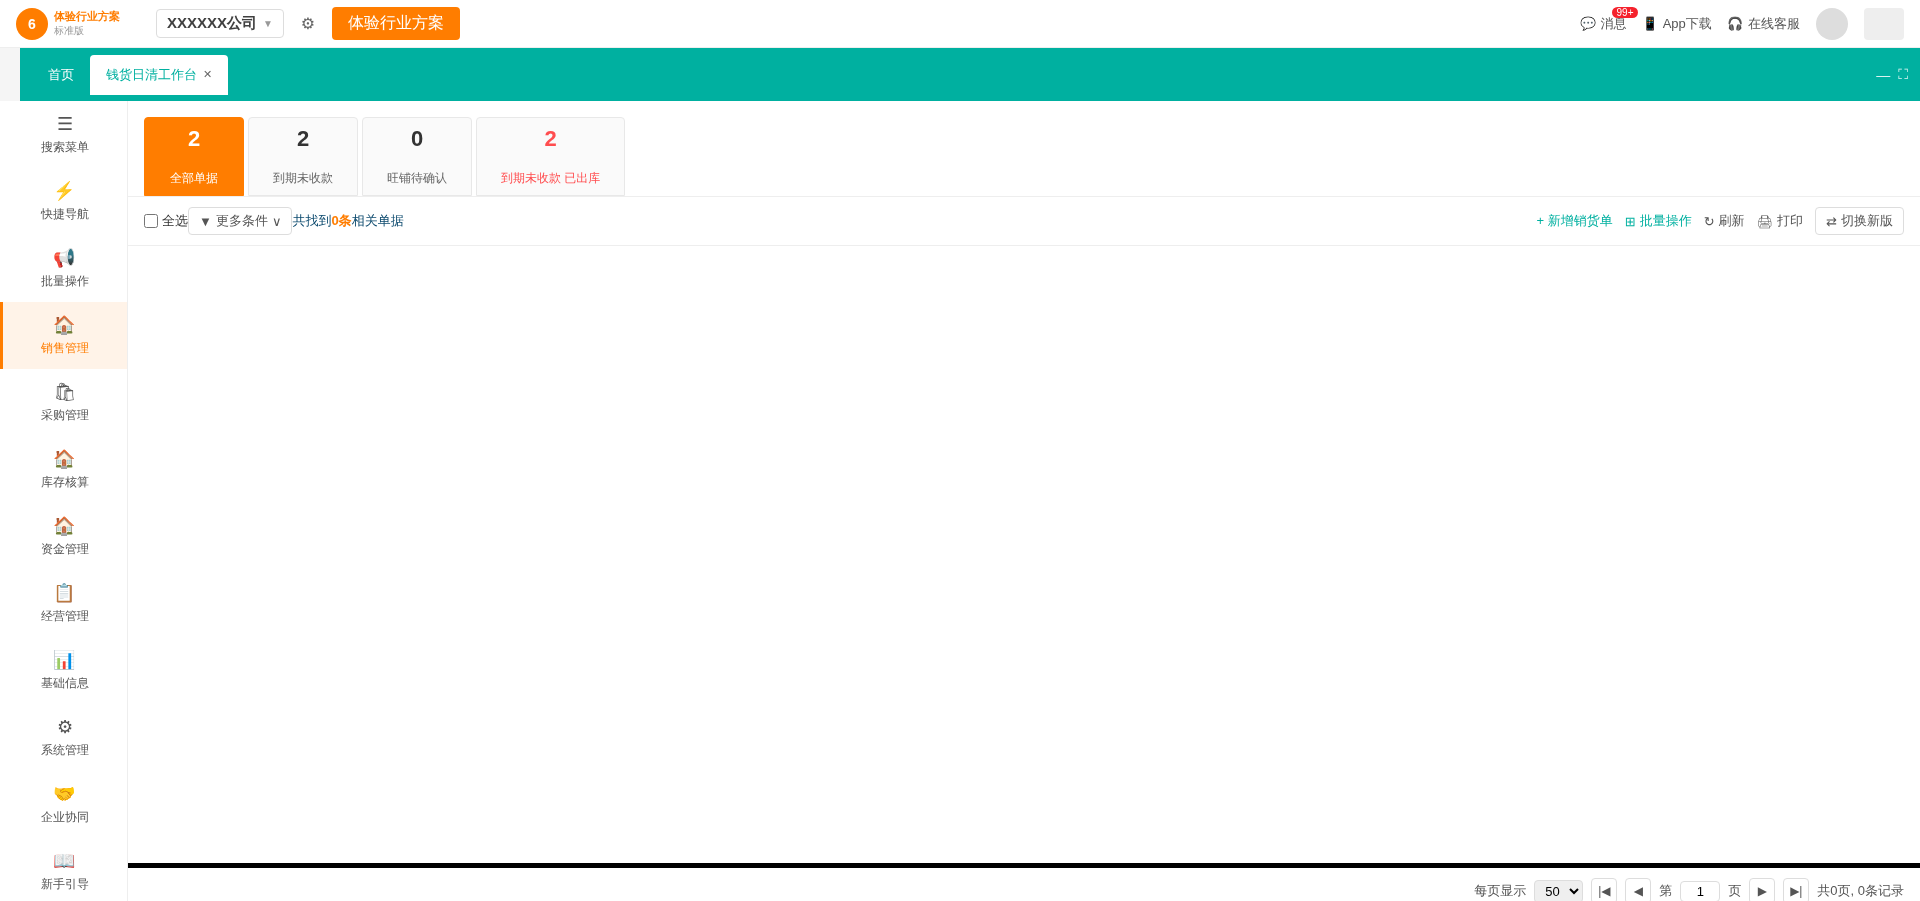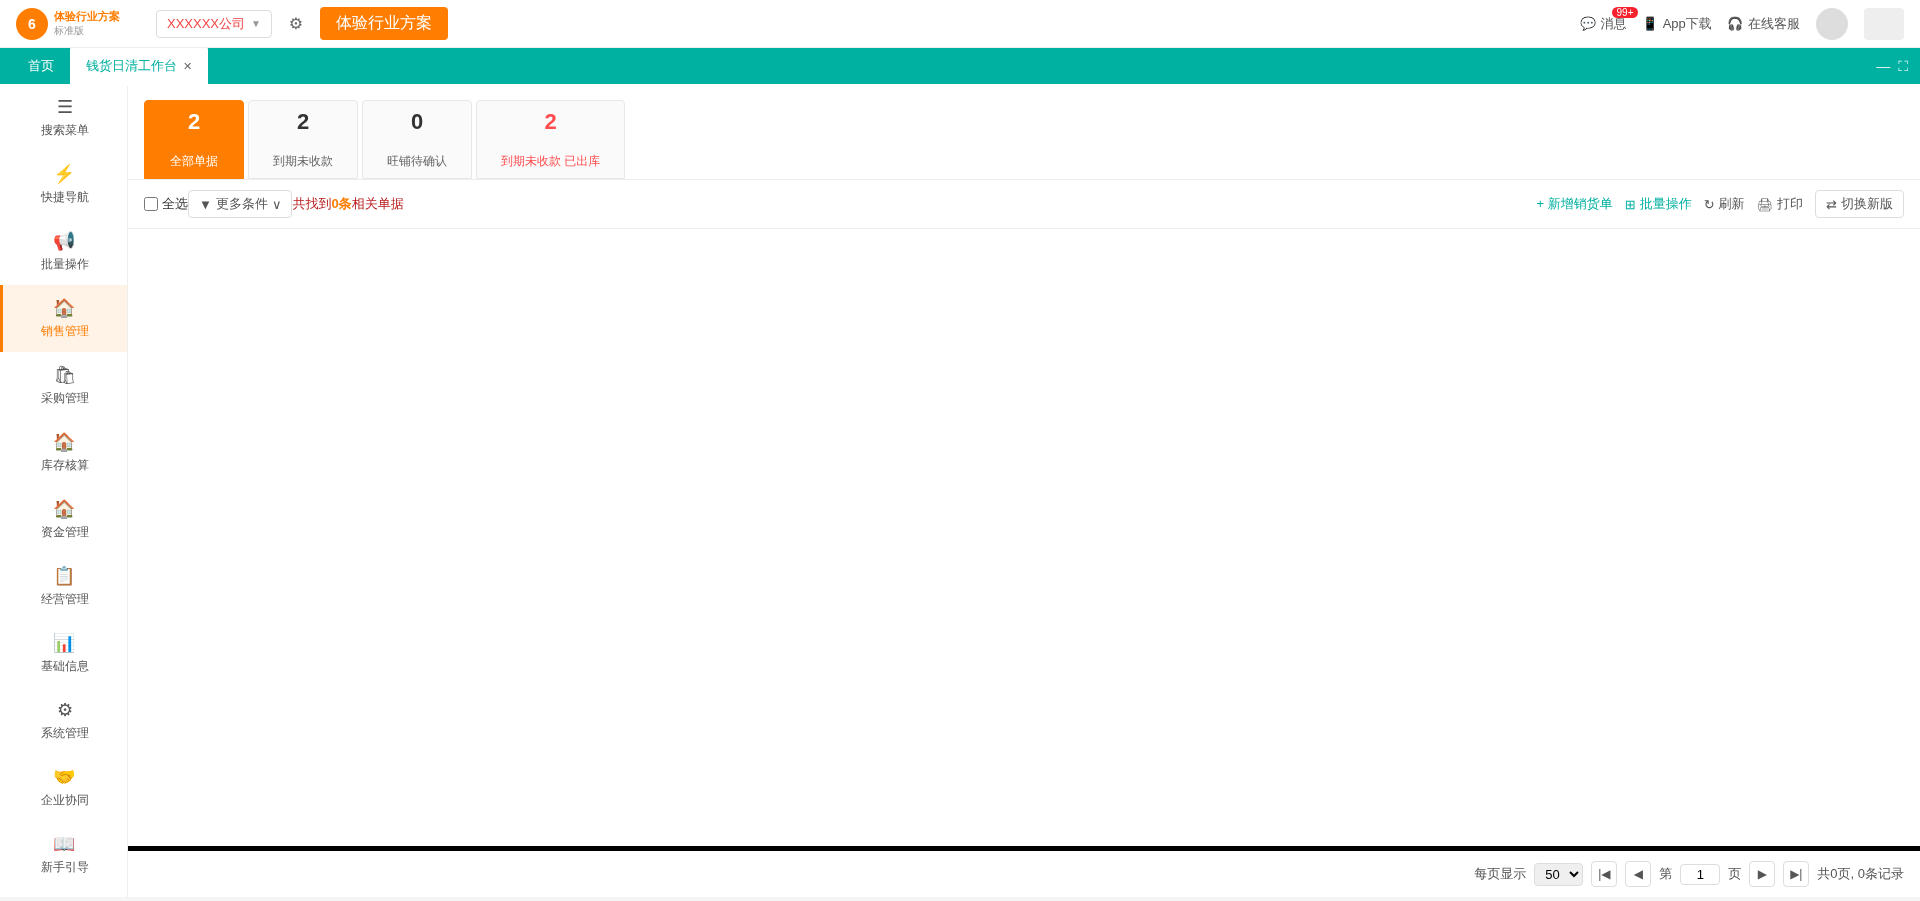--- a/index.html
+++ b/index.html
@@ -9,36 +9,36 @@
     .top-header {
       display: flex; align-items: center; background: #fff; height: 48px;
       padding: 0 16px; border-bottom: 1px solid #eee; position: relative; z-index: 100;
     }
     .logo-area { display: flex; align-items: center; width: 128px; flex-shrink: 0; }
     .logo-icon { width: 32px; height: 32px; background: #ff7d00; border-radius: 50%; display: flex; align-items: center; justify-content: center; color: #fff; font-size: 14px; font-weight: bold; margin-right: 6px; }
     .logo-text { font-size: 11px; color: #ff7d00; font-weight: bold; line-height: 1.3; }
     .logo-sub { font-size: 10px; color: #999; }
 
     .company-selector { display: flex; align-items: center; gap: 6px; padding: 4px 10px; border: 1px solid #ddd; border-radius: 4px; cursor: pointer; margin-left: 12px; background: #fff; }
-    .company-name { font-size: 13px; color: #ef4444; }
+    .company-name { font-size: 15px; color: #404040; font-weight: bold; }
     .chevron-down { font-size: 10px; color: #999; }
 
     .gear-btn { width: 32px; height: 32px; display: flex; align-items: center; justify-content: center; cursor: pointer; color: #666; font-size: 16px; margin-left: 8px; }
 
     .try-btn { background: #ff7d00; color: #fff; border: none; padding: 6px 16px; border-radius: 4px; cursor: pointer; font-size: 16px; margin-left: 8px; }
 
     .header-right { margin-left: auto; display: flex; align-items: center; gap: 16px; }
     .msg-btn { display: flex; align-items: center; gap: 4px; cursor: pointer; color: #555; font-size: 13px; position: relative; }
     .badge { background: #f5222d; color: #fff; font-size: 10px; border-radius: 10px; padding: 0 5px; min-width: 18px; text-align: center; position: absolute; top: -8px; right: -12px; }
     .app-btn, .service-btn { display: flex; align-items: center; gap: 4px; cursor: pointer; color: #555; font-size: 13px; }
     .avatar { width: 32px; height: 32px; border-radius: 50%; background: #ddd; display: flex; align-items: center; justify-content: center; overflow: hidden; }
 
     
     .tab-bar {
-      display: flex; align-items: center; background: #00b0a0; height: 36px; padding: 0 12px;
+      display: flex; align-items: center; background: #00b0a0; height: 53px; padding: 0 12px; margin-left: 20px;
     }
     .tab-item { display: flex; align-items: center; padding: 0 16px; height: 40px; cursor: pointer; color: rgba(255,255,255,0.85); font-size: 13px; position: relative; }
     .tab-item.home { color: #fff; }
     .tab-item.active { background: #fff; color: #00b0a0; border-radius: 4px 4px 0 0; }
     .tab-close { margin-left: 6px; font-size: 11px; cursor: pointer; color: #666; }
     .tab-bar-right { margin-left: auto; display: flex; align-items: center; gap: 8px; }
     .tab-bar-icon { color: rgba(255,255,255,0.85); cursor: pointer; font-size: 14px; }
 
     
     .main-layout { display: flex; height: calc(901px - 88px); }
@@ -63,21 +63,21 @@
     .sub-tab-label { font-size: 12px; color: inherit; margin-top: 18px; }
     .sub-tab.active .sub-tab-label { color: #fff; }
     .sub-tab:not(.active) .sub-tab-label { color: #666; }
     .sub-tab-overdue { color: #ff4d4f !important; }
     .sub-tab-overdue-count { color: #ff4d4f !important; }
 
     
     .toolbar { display: flex; align-items: center; background: #fff; padding: 10px 16px; border-bottom: 1px solid #eee; }
     .checkbox-all { display: flex; align-items: center; gap: 4px; }
     .filter-btn { display: flex; align-items: center; gap: 4px; color: #555; cursor: pointer; border: 1px solid #ddd; border-radius: 4px; padding: 4px 10px; font-size: 13px; }
-    .found-text { color: #b91c1c; font-size: 13px; }
+    .found-text { color: #0c4a6e; font-size: 13px; }
     .found-count { color: #ff7d00; font-weight: bold; }
     .toolbar-right { margin-left: auto; display: flex; gap: 12px; }
     .action-btn { display: flex; align-items: center; gap: 4px; cursor: pointer; color: #555; font-size: 13px; }
     .action-btn.primary { color: #00b0a0; }
     .new-btn { display: flex; align-items: center; gap: 4px; color: #00b0a0; cursor: pointer; font-size: 13px; }
     .switch-btn { border: 1px solid #ddd; border-radius: 4px; padding: 4px 10px; display: flex; align-items: center; gap: 4px; cursor: pointer; color: #555; font-size: 13px; }
 
     
     .table-area { flex: 1; background: #fff; margin: 0; overflow-y: auto; }
 

